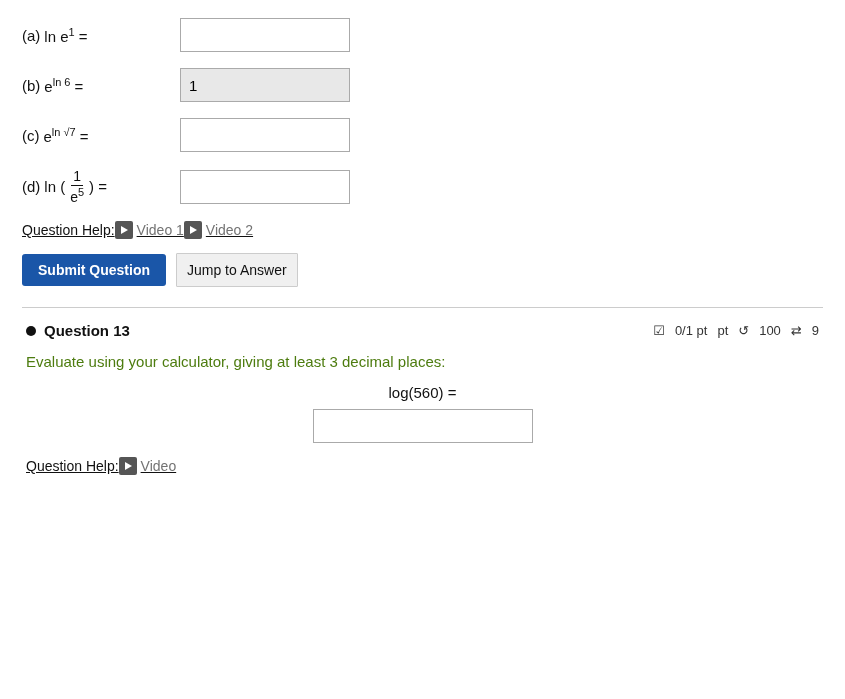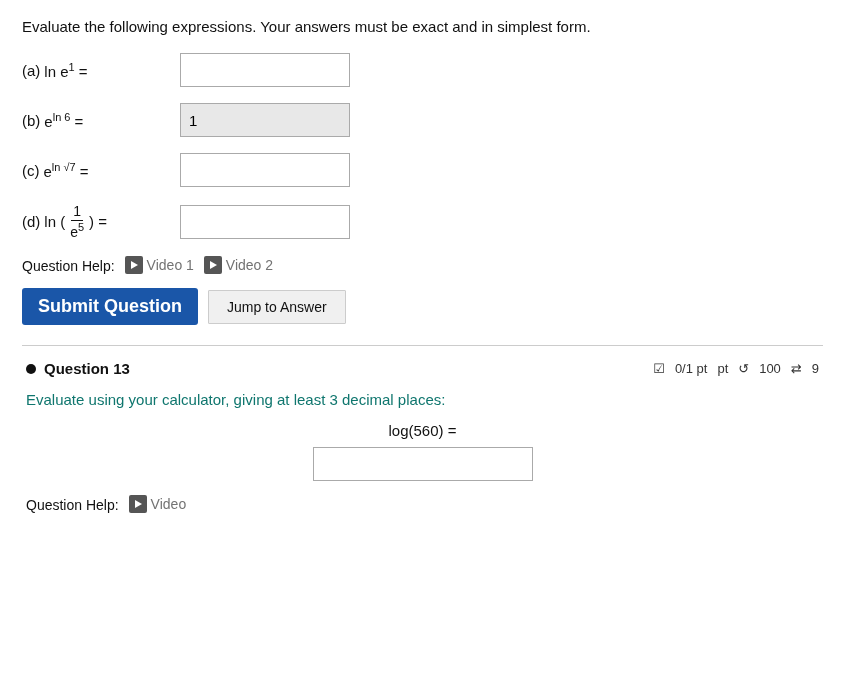--- a/index.html
+++ b/index.html
@@ -64,25 +64,25 @@
       padding: 5px 8px;
       font-size: 15px;
       width: 170px;
       height: 34px;
       background: #fff;
       outline: none;
     }
 
     .question-help {
       display: flex;
-      align-items: flex-end;
-      gap: 10px;
+      align-items: center;
       margin-bottom: 14px;
       font-size: 14px;
       color: #111;
+      text-decoration: underline;
     }
 
     .video-btn {
       display: inline-flex;
       align-items: center;
       gap: 4px;
       font-size: 14px;
       color: #737373;
       cursor: pointer;
       text-decoration: none;
@@ -112,31 +112,31 @@
       align-items: center;
       gap: 10px;
       margin-bottom: 20px;
     }
 
     .submit-btn {
       background: #1a56a8;
       color: #fff;
       border: none;
       padding: 8px 16px;
-      font-size: 18px;
+      font-size: 14px;
       font-weight: bold;
       cursor: pointer;
       border-radius: 3px;
     }
 
     .jump-btn {
       background: #f0f0f0;
       color: #111;
       border: 1px solid #ccc;
-      padding: 8px 18px;
+      padding: 8px 10px;
       font-size: 14px;
       cursor: pointer;
       border-radius: 1px;
     }
 
     .divider {
       border: none;
       border-top: 1px solid #ccc;
       margin: 10px 0 14px 0;
     }
@@ -179,21 +179,21 @@
       gap: 4px;
     }
 
     .q13-block {
       padding: 0 4px;
     }
 
     .q13-instruction {
       font-size: 15px;
       margin-bottom: 14px;
-      color: #0f766e;
+      color: #4d7c0f;
     }
 
     .log-row {
       display: flex;
       align-items: center;
       gap: 8px;
       margin-bottom: 14px;
       flex-direction: column;
     }
 
@@ -226,21 +226,20 @@
     .filled-input {
       background: #e8e8e8;
     }
   </style>
 </head>
 <body>
 
 <div class="page">
 
   <div class="question-block">
-    <p class="instructions">Evaluate the following expressions. Your answers must be exact and in simplest form.</p>
 
     <div class="expression-row">
       <div class="expr-label">
         <span class="part-letter">(a)</span>
         <span class="math-text">
           ln e<sup>1</sup> =
         </span>
       </div>
       <input type="text" class="answer-input" placeholder="" style="">
     </div>

